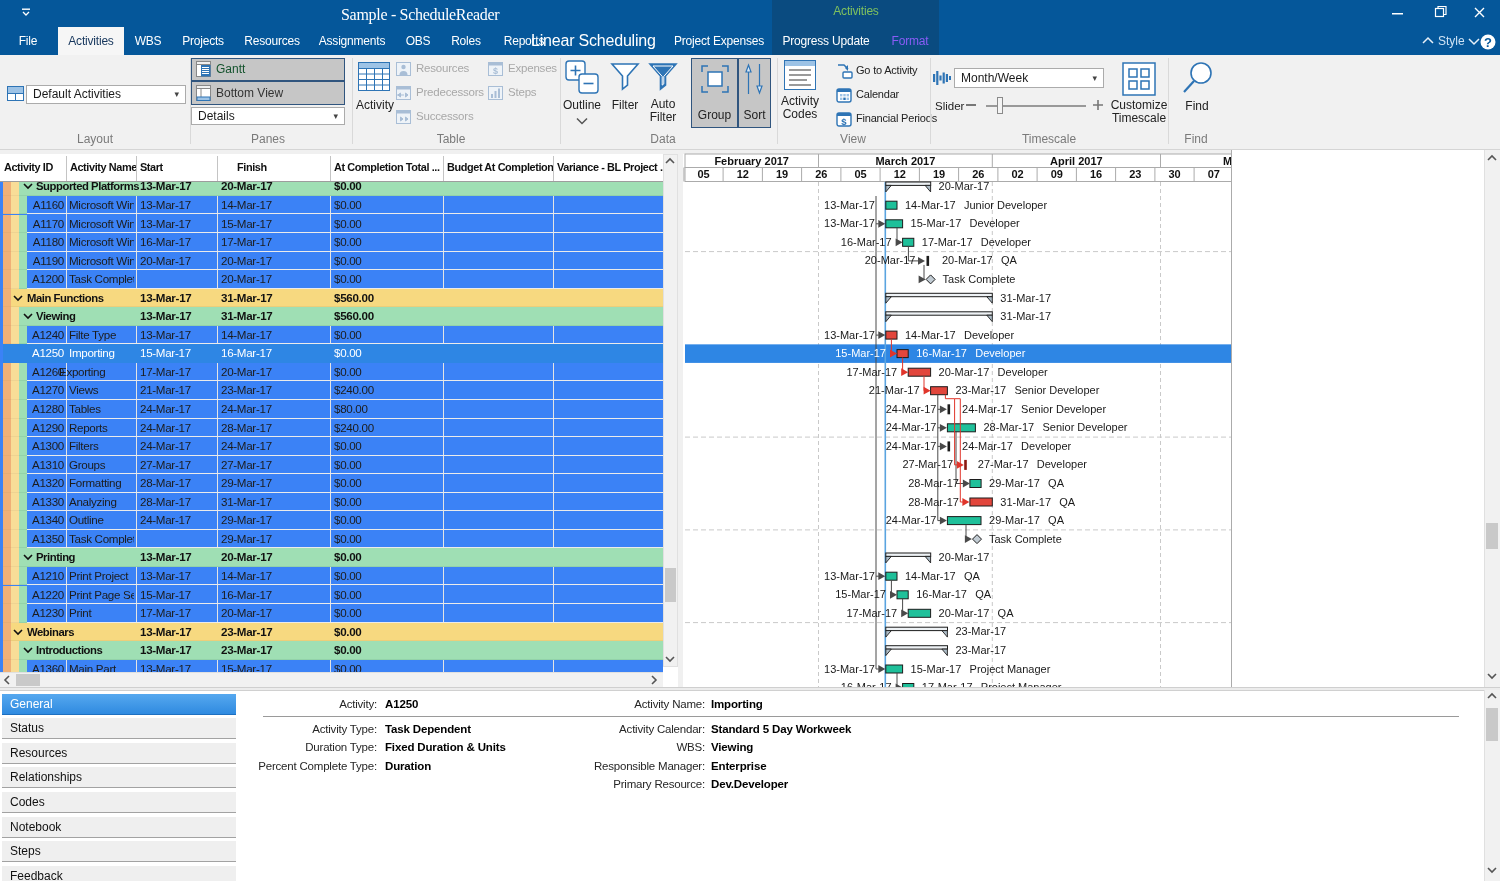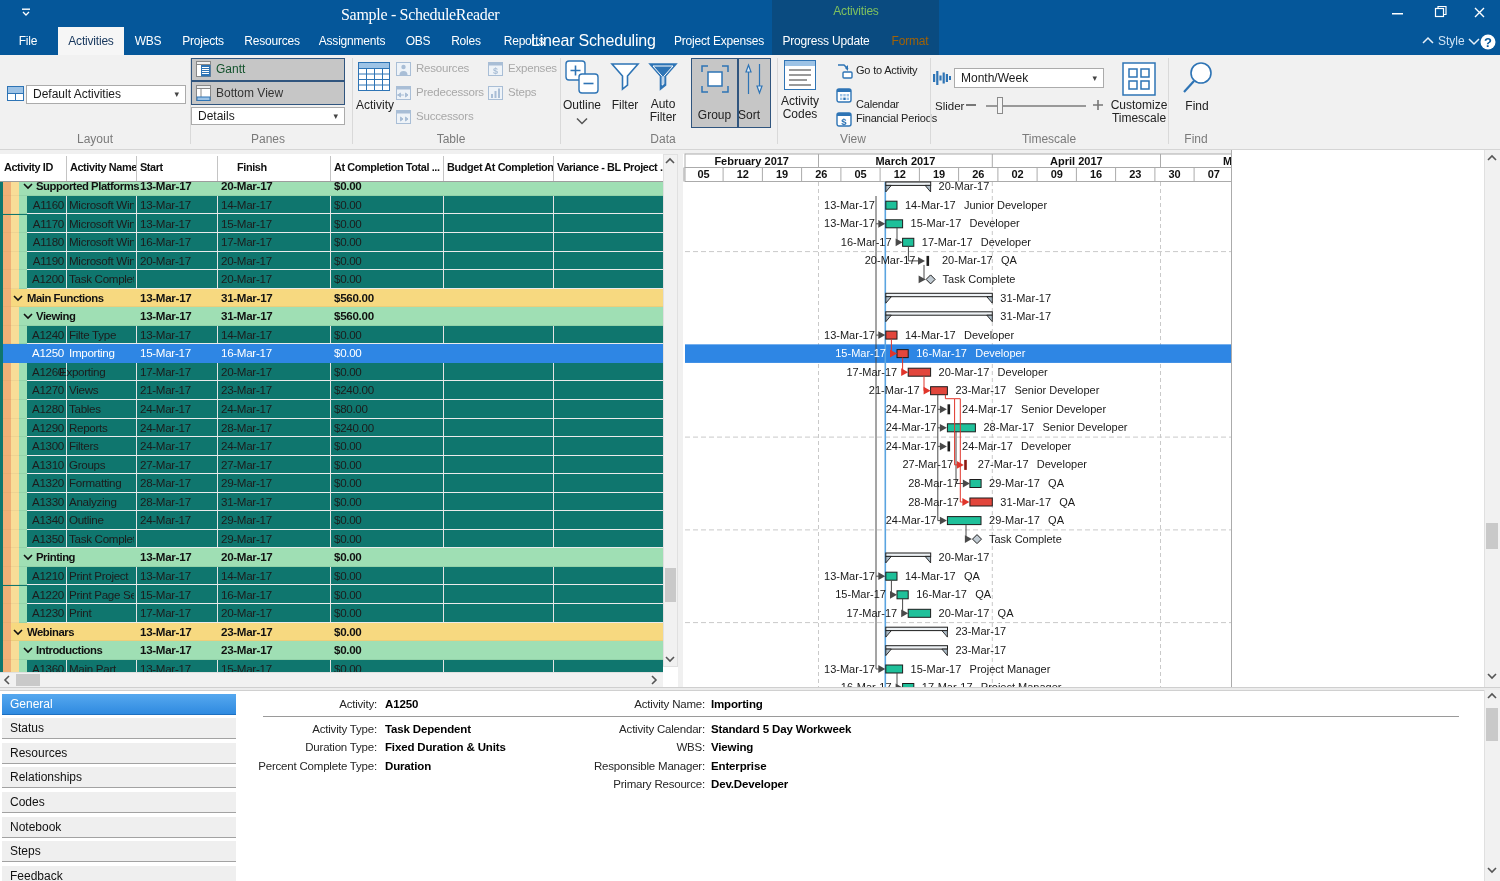--- a/index.html
+++ b/index.html
@@ -41,21 +41,21 @@
 <div class="abs" style="left:148px;top:27px;width:160px;height:28px;line-height:28px;text-align:center;font-size:12px;letter-spacing:-0.2px;color:#fff;margin-left:-80px;">WBS</div>
 <div class="abs" style="left:203px;top:27px;width:160px;height:28px;line-height:28px;text-align:center;font-size:12px;letter-spacing:-0.2px;color:#fff;margin-left:-80px;">Projects</div>
 <div class="abs" style="left:272px;top:27px;width:160px;height:28px;line-height:28px;text-align:center;font-size:12px;letter-spacing:-0.2px;color:#fff;margin-left:-80px;">Resources</div>
 <div class="abs" style="left:352px;top:27px;width:160px;height:28px;line-height:28px;text-align:center;font-size:12px;letter-spacing:-0.2px;color:#fff;margin-left:-80px;">Assignments</div>
 <div class="abs" style="left:418px;top:27px;width:160px;height:28px;line-height:28px;text-align:center;font-size:12px;letter-spacing:-0.2px;color:#fff;margin-left:-80px;">OBS</div>
 <div class="abs" style="left:466px;top:27px;width:160px;height:28px;line-height:28px;text-align:center;font-size:12px;letter-spacing:-0.2px;color:#fff;margin-left:-80px;">Roles</div>
 <div class="abs" style="left:524px;top:27px;width:160px;height:28px;line-height:28px;text-align:center;font-size:12px;letter-spacing:-0.2px;color:#fff;margin-left:-80px;">Reports</div>
 <div class="abs" style="left:611px;top:27px;width:160px;height:28px;line-height:28px;text-align:left;font-size:16px;letter-spacing:-0.2px;color:#fff;margin-left:-80px;">Linear Scheduling</div>
 <div class="abs" style="left:719px;top:27px;width:160px;height:28px;line-height:28px;text-align:center;font-size:12px;letter-spacing:-0.2px;color:#fff;margin-left:-80px;">Project Expenses</div>
 <div class="abs" style="left:826px;top:27px;width:160px;height:28px;line-height:28px;text-align:center;font-size:12px;letter-spacing:-0.2px;color:#fff;margin-left:-80px;">Progress Update</div>
-<div class="abs" style="left:910px;top:27px;width:160px;height:28px;line-height:28px;text-align:center;font-size:12px;letter-spacing:-0.2px;color:#a16207;margin-left:-80px;">Format</div>
+<div class="abs" style="left:910px;top:27px;width:160px;height:28px;line-height:28px;text-align:center;font-size:12px;letter-spacing:-0.2px;color:#8b5cf6;margin-left:-80px;">Format</div>
 <svg class="abs" style="left:1421px;top:34px" width="80" height="14">
     <path d="M2 9 L7 4 L12 9" stroke="#e8f0f8" stroke-width="1.5" fill="none"></path>
     <path d="M48 5 L53 10 L58 5" stroke="#e8f0f8" stroke-width="1.5" fill="none"></path>
   </svg>
 <div class="abs" style="left:1438px;top:34px;width:40px;font-size:12px;color:#cfe3f5;">Style</div>
 <svg class="abs" style="left:1480px;top:34px" width="16" height="16">
     <circle cx="8" cy="8" r="7.5" fill="#fff"></circle>
     <text x="8" y="12.5" text-anchor="middle" font-size="13" font-weight="bold" fill="#05579a" font-family="Liberation Sans">?</text>
   </svg>
 <div class="abs ribbon" style="left:0;top:55px;width:1500px;height:95px;"></div>
@@ -164,21 +164,21 @@
       <path d="M8 2 h-6 v6 M22 2 h6 v6 M8 28 h-6 v-6 M22 28 h6 v-6"></path>
     </g>
     <rect x="8" y="8" width="14" height="14" fill="#fff" stroke="#2e74b5" stroke-width="1.5"></rect>
   </svg>
 <div class="abs" style="left:691px;top:108px;width:47px;text-align:center;font-size:12px;color:#222;">Group</div>
 <div class="abs pressed" style="left:738px;top:58px;width:33px;height:70px;"></div>
 <svg class="abs" style="left:743px;top:62px" width="24" height="34">
     <path d="M5.5 32 V10 M3 10 h5 L5.5 3 z" fill="#dce9f5" stroke="#2e74b5" stroke-width="1.2"></path>
     <path d="M16.5 2 v22 M14 24 h5 L16.5 31 z" fill="#dce9f5" stroke="#2e74b5" stroke-width="1.2"></path>
   </svg>
-<div class="abs" style="left:738px;top:108px;width:33px;font-size:12px;color:#222;">Sort</div>
+<div class="abs" style="left:738px;top:108px;width:33px;text-align:center;font-size:12px;color:#222;">Sort</div>
 <div class="abs gl" style="left:663px;top:132px;width:120px;margin-left:-60px;">Data</div>
 <div class="abs gdiv" style="left:777px;top:58px;height:86px;"></div>
 <svg class="abs" style="left:784px;top:60px" width="32" height="32">
     <rect x="0.5" y="0.5" width="31" height="29" fill="#fff" stroke="#2e74b5"></rect>
     <rect x="1" y="1" width="30" height="5" fill="#9dc3e6"></rect>
     <g stroke="#9a9a9a" stroke-width="2">
       <line x1="5" y1="10" x2="27" y2="10"></line>
       <line x1="5" y1="15" x2="27" y2="15"></line>
       <line x1="5" y1="20" x2="23" y2="20"></line>
       <line x1="5" y1="25" x2="27" y2="25"></line>
@@ -196,21 +196,21 @@
     <rect x="1" y="2" width="14" height="3" fill="#2e74b5"></rect>
     <g fill="#9dc3e6">
       <rect x="4" y="7" width="2.4" height="2.4"></rect>
       <rect x="7.3" y="7" width="2.4" height="2.4"></rect>
       <rect x="10.6" y="7" width="2.4" height="2.4"></rect>
       <rect x="4" y="10.6" width="2.4" height="2.4"></rect>
       <rect x="10.6" y="10.6" width="2.4" height="2.4"></rect>
     </g>
     <rect x="7.3" y="10.6" width="2.4" height="2.4" fill="#2e74b5"></rect>
   </svg>
-<div class="abs" style="left:856px;top:88px;width:120px;font-size:11px;letter-spacing:-0.2px;color:#222;margin-top:10px;">Calendar</div>
+<div class="abs" style="left:856px;top:88px;width:120px;font-size:11px;letter-spacing:-0.2px;color:#222;">Calendar</div>
 <svg class="abs" style="left:836px;top:111px" width="17" height="16">
     <rect x="1" y="2" width="14" height="13" rx="2" fill="#fff" stroke="#2e74b5" stroke-width="1.4"></rect>
     <rect x="1" y="2" width="14" height="3" fill="#2e74b5"></rect>
     <text x="8" y="13.5" text-anchor="middle" font-size="9.5" font-weight="bold" fill="#2e74b5" font-family="Liberation Sans">$</text>
   </svg>
 <div class="abs" style="left:856px;top:112px;width:120px;font-size:11px;letter-spacing:-0.2px;color:#222;">Financial Periods</div>
 <div class="abs gl" style="left:853px;top:132px;width:120px;margin-left:-60px;">View</div>
 <div class="abs gdiv" style="left:930px;top:58px;height:86px;"></div>
 <svg class="abs" style="left:933px;top:70px" width="18" height="16">
     <g fill="#2e74b5">
@@ -256,21 +256,21 @@
 <div class="abs hdrcell" style="left:217px;top:154px;width:113px;height:28px;line-height:26px;padding-left:20px;white-space:nowrap;overflow:hidden;">Finish</div>
 <div class="abs hdrcell" style="left:330px;top:154px;width:113px;height:28px;line-height:26px;padding-left:4px;white-space:nowrap;overflow:hidden;">At Completion Total ...</div>
 <div class="abs hdrcell" style="left:443px;top:154px;width:110px;height:28px;line-height:26px;padding-left:4px;white-space:nowrap;overflow:hidden;">Budget At Completion</div>
 <div class="abs hdrcell" style="left:553px;top:154px;width:110px;height:28px;line-height:26px;padding-left:4px;white-space:nowrap;overflow:hidden;">Variance - BL Project ...</div>
 <div class="abs" style="left:66px;top:156px;width:1px;height:25px;background:#c4c4c4;"></div>
 <div class="abs" style="left:136px;top:156px;width:1px;height:25px;background:#c4c4c4;"></div>
 <div class="abs" style="left:217px;top:156px;width:1px;height:25px;background:#c4c4c4;"></div>
 <div class="abs" style="left:330px;top:156px;width:1px;height:25px;background:#c4c4c4;"></div>
 <div class="abs" style="left:443px;top:156px;width:1px;height:25px;background:#c4c4c4;"></div>
 <div class="abs" style="left:553px;top:156px;width:1px;height:25px;background:#c4c4c4;"></div>
-<div class="abs" style="left:0;top:182px;width:663px;height:490px;background:#0f766e;overflow:hidden;">
+<div class="abs" style="left:0;top:182px;width:663px;height:490px;background:#3b82f6;overflow:hidden;">
     <div class="abs" style="left:66px;top:0;width:1px;height:490px;background:#e4e4e4;"></div>
     <div class="abs" style="left:136px;top:0;width:1px;height:490px;background:#e4e4e4;"></div>
     <div class="abs" style="left:217px;top:0;width:1px;height:490px;background:#e4e4e4;"></div>
     <div class="abs" style="left:330px;top:0;width:1px;height:490px;background:#e4e4e4;"></div>
     <div class="abs" style="left:443px;top:0;width:1px;height:490px;background:#e4e4e4;"></div>
     <div class="abs" style="left:553px;top:0;width:1px;height:490px;background:#e4e4e4;"></div>
     <div class="abs" style="left:3px;top:-4.60px;width:8px;height:18.55px;background:#f0b077;border-bottom:1px solid #e8ac72;"></div>
     <div class="abs" style="left:11px;top:-4.60px;width:8px;height:18.55px;background:#f8dd97;border-bottom:1px solid #eed392;"></div>
     <div class="abs" style="left:19px;top:-4.60px;width:644px;height:18.55px;background:#9fdfb4;border-bottom:1px solid #93d2a9;"></div>
     <svg class="abs" style="left:23px;top:-4.60px" width="10" height="18">

